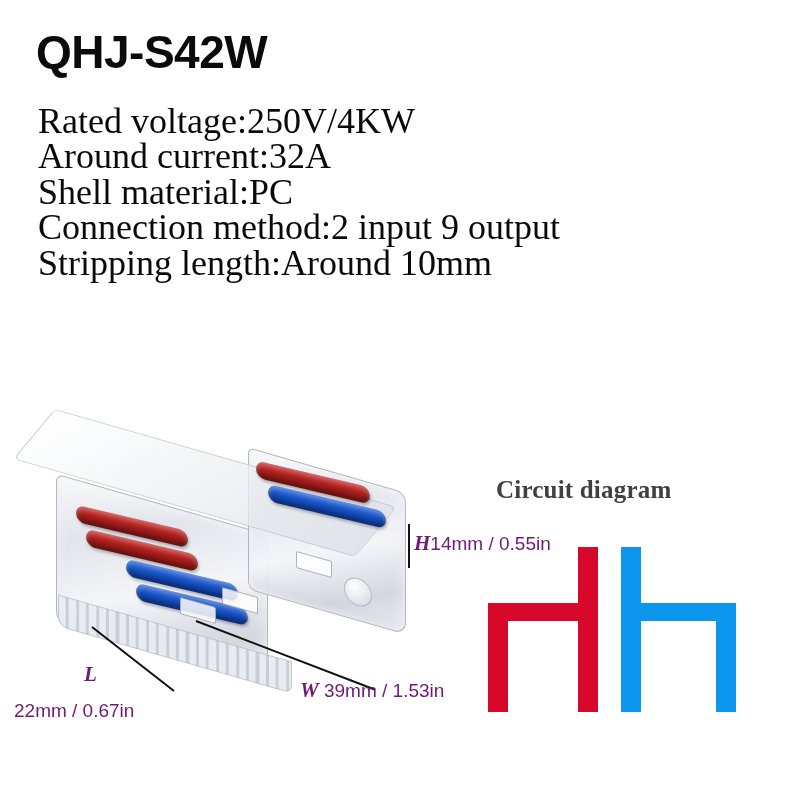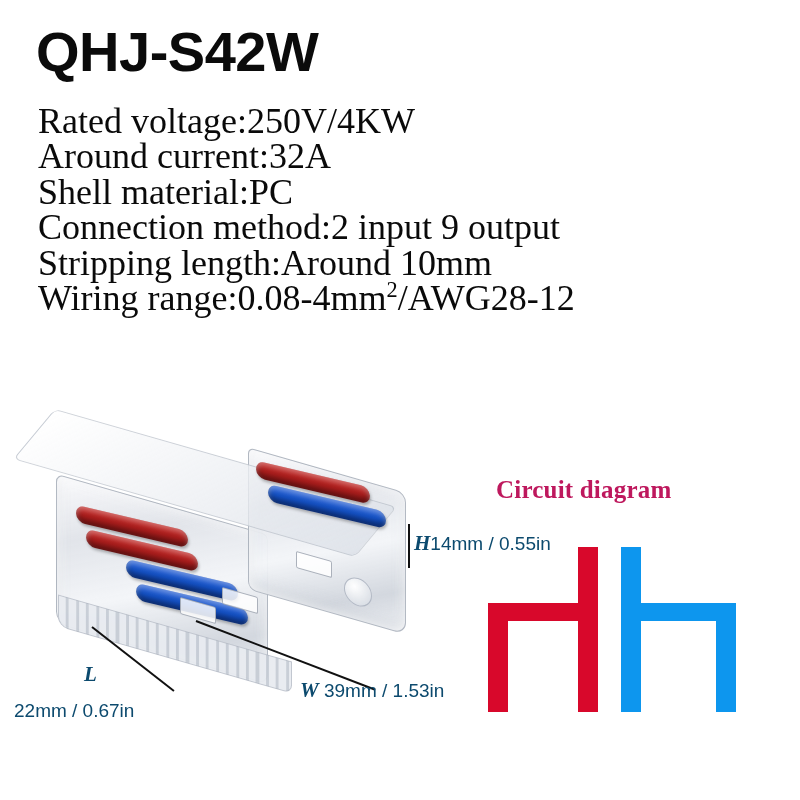--- a/index.html
+++ b/index.html
@@ -16,21 +16,21 @@
     color: #000000;
   }
 
   
   #product-title {
     position: absolute;
     left: 36px;
     top: 24px;
     font-family: "Liberation Sans", sans-serif;
     font-weight: bold;
-    font-size: 56px;
+    font-size: 46px;
     line-height: 56px;
     letter-spacing: -0.5px;
     color: #0b0b0b;
     white-space: nowrap;
   }
 
   
   #spec-list {
     position: absolute;
     left: 38px;
@@ -157,21 +157,21 @@
        rgba(198,204,213,0.95) 7px, rgba(198,204,213,0.95) 10px);
     border: 1px solid rgba(176,183,194,0.7);
     border-radius: 0 0 8px 10px;
   }
 
   
   .dim-label {
     position: absolute;
     font-family: "Liberation Sans", sans-serif;
     font-size: 19px;
-    color: #0c4a6e;
+    color: #701a75;
     white-space: nowrap;
   }
   .dim-letter {
     font-family: "Liberation Serif", serif;
     font-style: italic;
     font-weight: bold;
     font-size: 21px;
   }
   .dim-rule {
     position: absolute;
@@ -225,21 +225,20 @@
 <body>
 
 <div id="product-title">QHJ-S42W</div>
 
 <div id="spec-list">
   <div class="spec-line">Rated voltage:250V/4KW</div>
   <div class="spec-line">Around current:32A</div>
   <div class="spec-line">Shell material:PC</div>
   <div class="spec-line">Connection method:2 input 9 output</div>
   <div class="spec-line">Stripping length:Around 10mm</div>
-  <div class="spec-line">Wiring range:0.08-4mm<sup>2</sup>/AWG28-12</div>
 </div>
 
 <div id="product-photo">
   <div class="body-shell" id="shell-left"></div>
   <div class="body-shell" id="shell-right"></div>
   <div id="shell-top"></div>
   <div id="skirt"></div>
 
   <div class="lever red" id="lever-out-r1"></div>
   <div class="lever red" id="lever-out-r2"></div>
@@ -258,21 +257,21 @@
 <div class="dim-label" id="dim-h-label"><span class="dim-letter">H</span><span>14mm / 0.55in</span></div>
 
 <div class="dim-rule" id="dim-w-rule"></div>
 <div class="dim-label" id="dim-w-label"><span class="dim-letter">W</span>&nbsp;<span>39mm / 1.53in</span></div>
 
 <div class="dim-rule" id="dim-l-rule"></div>
 <div class="dim-label dim-letter" id="dim-l-letter">L</div>
 <div class="dim-label" id="dim-l-label">22mm / 0.67in</div>
 
 <div id="circuit-diagram">
-  <div id="circuit-title" style="color: #be185d;">Circuit diagram</div>
+  <div id="circuit-title" style="color: #404040;">Circuit diagram</div>
 
   <div class="circ-bar" id="red-stem" style="left: 98px; top: 75px; width: 20px; height: 165px; background: rgb(216, 8, 43);"></div>
   <div class="circ-bar" id="red-cross" style="left: 8px; top: 131px; width: 110px; height: 18px; background: rgb(216, 8, 43);"></div>
   <div class="circ-bar" id="red-leg" style="left: 8px; top: 131px; width: 20px; height: 109px; background: rgb(216, 8, 43);"></div>
 
   <div class="circ-bar" id="blue-stem" style="left: 141px; top: 75px; width: 20px; height: 165px; background: rgb(13, 150, 238);"></div>
   <div class="circ-bar" id="blue-cross" style="left: 141px; top: 131px; width: 115px; height: 18px; background: rgb(13, 150, 238);"></div>
   <div class="circ-bar" id="blue-leg" style="left: 236px; top: 131px; width: 20px; height: 109px; background: rgb(13, 150, 238);"></div>
 </div>
 

